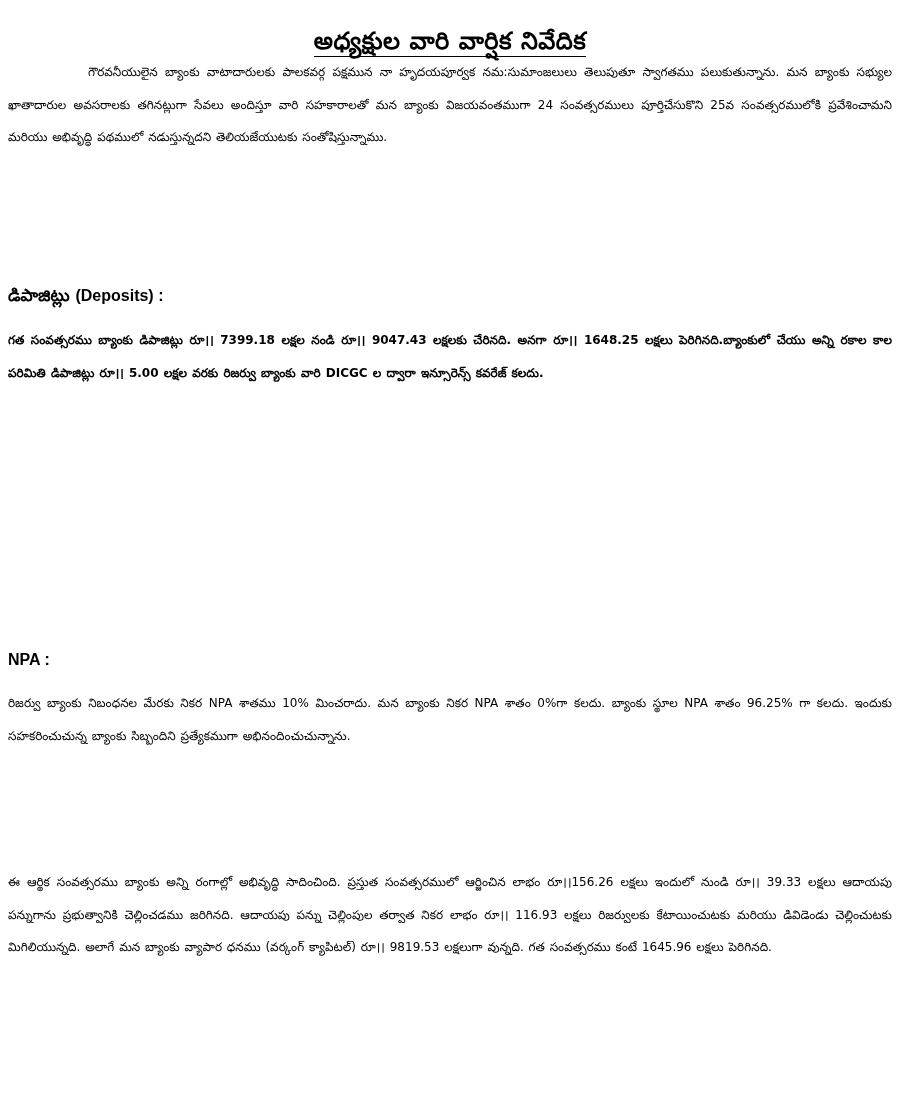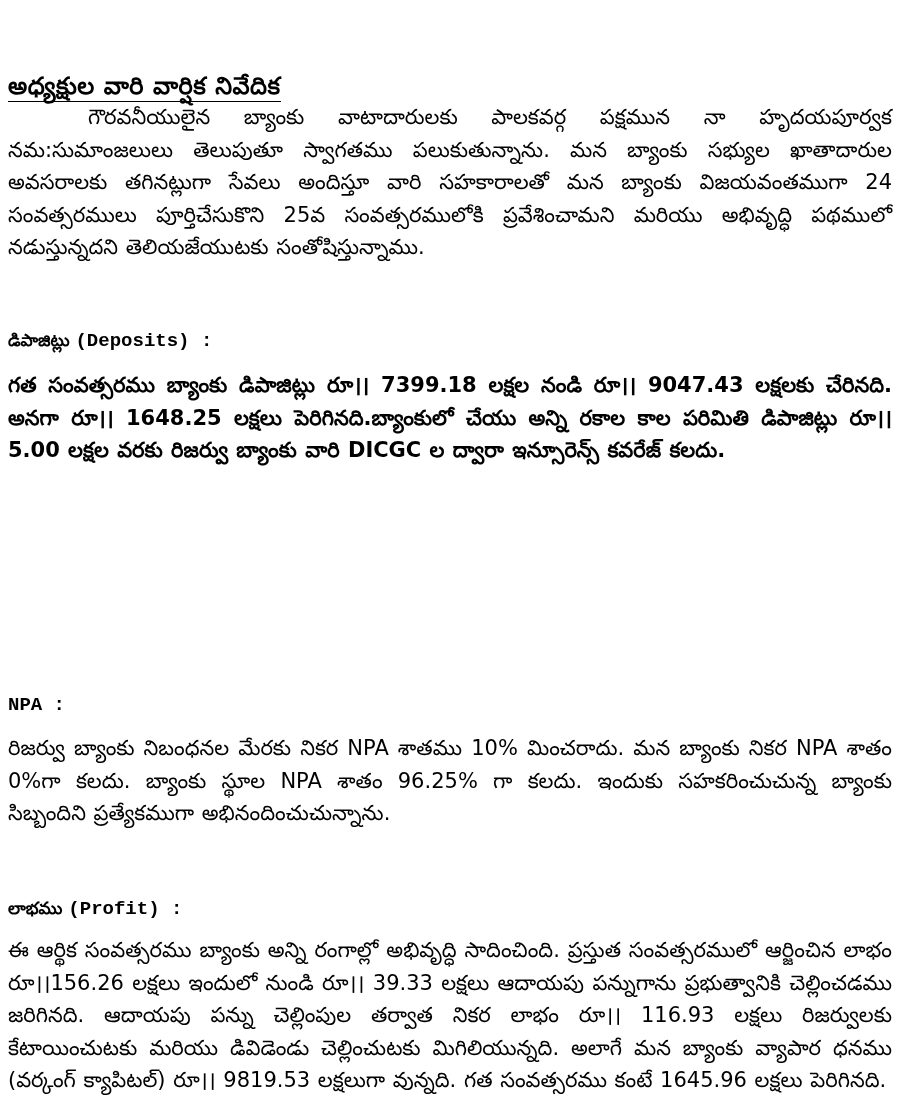--- a/index.html
+++ b/index.html
@@ -15,54 +15,54 @@
       font-family: "DejaVu Sans", sans-serif;
     }
     .page {
       position: relative;
       width: 900px;
       height: 1098px;
       padding: 0 8px;
       box-sizing: border-box;
     }
     .title-wrap {
+      text-align: center;
       padding-top: 26px;
       height: 42px;
-      margin-top: 45px;
     }
     .title {
       display: inline-block;
       font-family: "DejaVu Sans", sans-serif;
       font-weight: bold;
       font-size: 24px;
       line-height: 30px;
       border-bottom: 1.5px solid #000;
       padding-bottom: 0;
       letter-spacing: 0.5px;
     }
     .para {
-      font-size: 21px;
+      font-size: 12px;
       line-height: 32.5px;
       text-align: justify;
       text-align-last: left;
       margin: 0;
       word-spacing: 1px;
     }
     .para.indent {
       text-indent: 80px;
     }
     .heading {
       font-size: 17px;
       line-height: 22px;
       font-weight: bold;
       margin: 0;
     }
     .heading .en {
-      font-family: Liberation Mono, monospace;
-      font-size: 19px;
+      font-family: Liberation Sans, sans-serif;
+      font-size: 16px;
       font-weight: bold;
     }
     .block {
       position: absolute;
       left: 8px;
       right: 8px;
     }
   </style>
 </head>
 <body>
@@ -88,20 +88,16 @@
 
   <div class="block" style="top:648px;">
     <p class="heading">
       <span></span>
       <span class="en">NPA :</span>
     </p>
     <p class="para" style="margin-top:16px;">రిజర్వు బ్యాంకు నిబంధనల మేరకు నికర NPA శాతము 10% మించరాదు. మన బ్యాంకు నికర NPA శాతం 0%గా కలదు. బ్యాంకు స్థూల NPA శాతం 96.25% గా కలదు. ఇందుకు సహకరించుచున్న బ్యాంకు సిబ్బందిని ప్రత్యేకముగా అభినందించుచున్నాను.</p>
   </div>
 
   <div class="block" style="top:852px;">
-    <p class="heading">
-      <span>లాభము</span>
-      <span class="en">(Profit) :</span>
-    </p>
     <p class="para" style="margin-top:14px;">ఈ ఆర్థిక సంవత్సరము బ్యాంకు అన్ని రంగాల్లో అభివృద్ధి సాదించింది. ప్రస్తుత సంవత్సరములో ఆర్జించిన లాభం రూ।।156.26 లక్షలు ఇందులో నుండి రూ।। 39.33 లక్షలు ఆదాయపు పన్నుగాను ప్రభుత్వానికి చెల్లించడము జరిగినది. ఆదాయపు పన్ను చెల్లింపుల తర్వాత నికర లాభం రూ।। 116.93 లక్షలు రిజర్వులకు కేటాయించుటకు మరియు డివిడెండు చెల్లించుటకు మిగిలియున్నది. అలాగే మన బ్యాంకు వ్యాపార ధనము (వర్కంగ్ క్యాపిటల్) రూ।। 9819.53 లక్షలుగా వున్నది. గత సంవత్సరము కంటే 1645.96 లక్షలు పెరిగినది.</p>
   </div>
 
 </div>
 
 </body></html>

